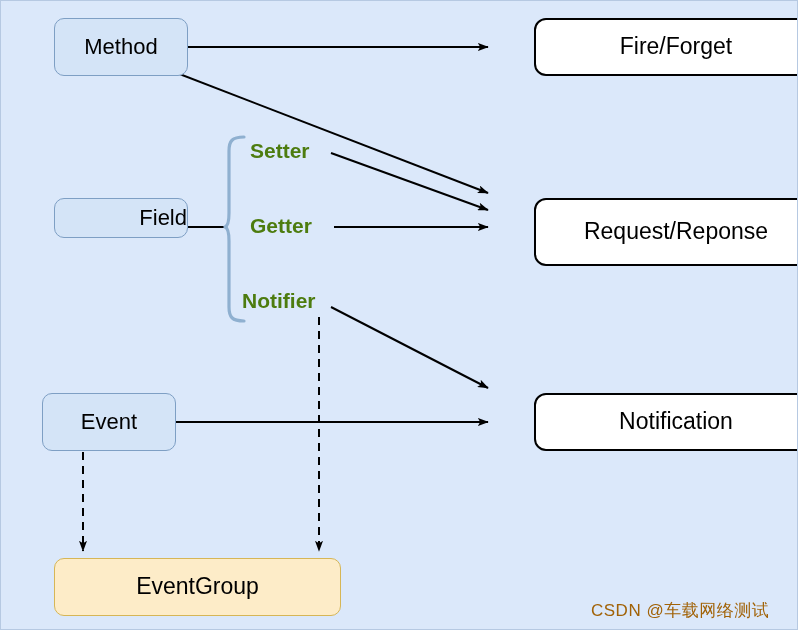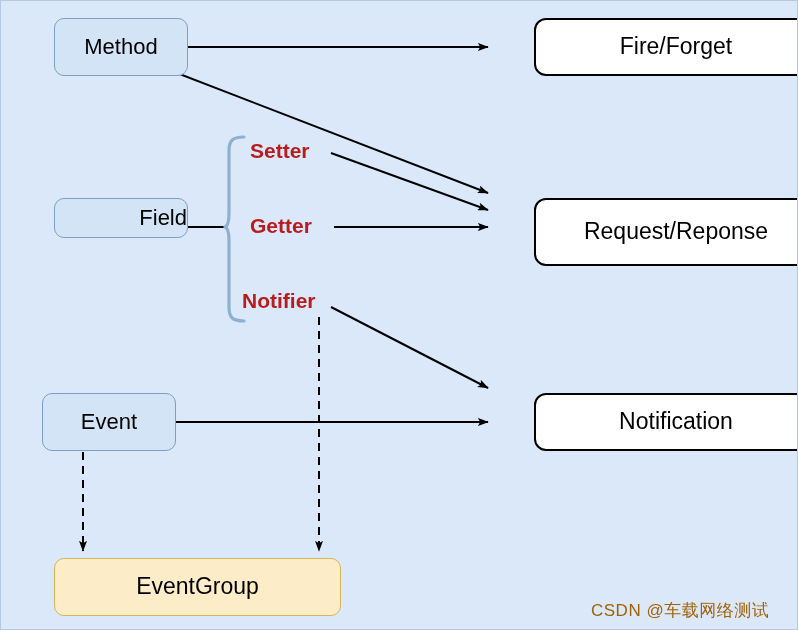--- a/index.html
+++ b/index.html
@@ -56,21 +56,21 @@
   }
   .node-group {
     background: #fdecc8;
     border: 1.6px solid #d6b656;
     border-radius: 10px;
     color: #000000;
     font-size: 23px;
   }
   .edge-label {
     position: absolute;
-    color: #b91c1c;
+    color: #4d7c0f;
     font-weight: bold;
     font-size: 21px;
     white-space: nowrap;
     line-height: 1;
   }
   .watermark {
     position: absolute;
     color: #a16207;
     font-size: 17px;
     white-space: nowrap;

